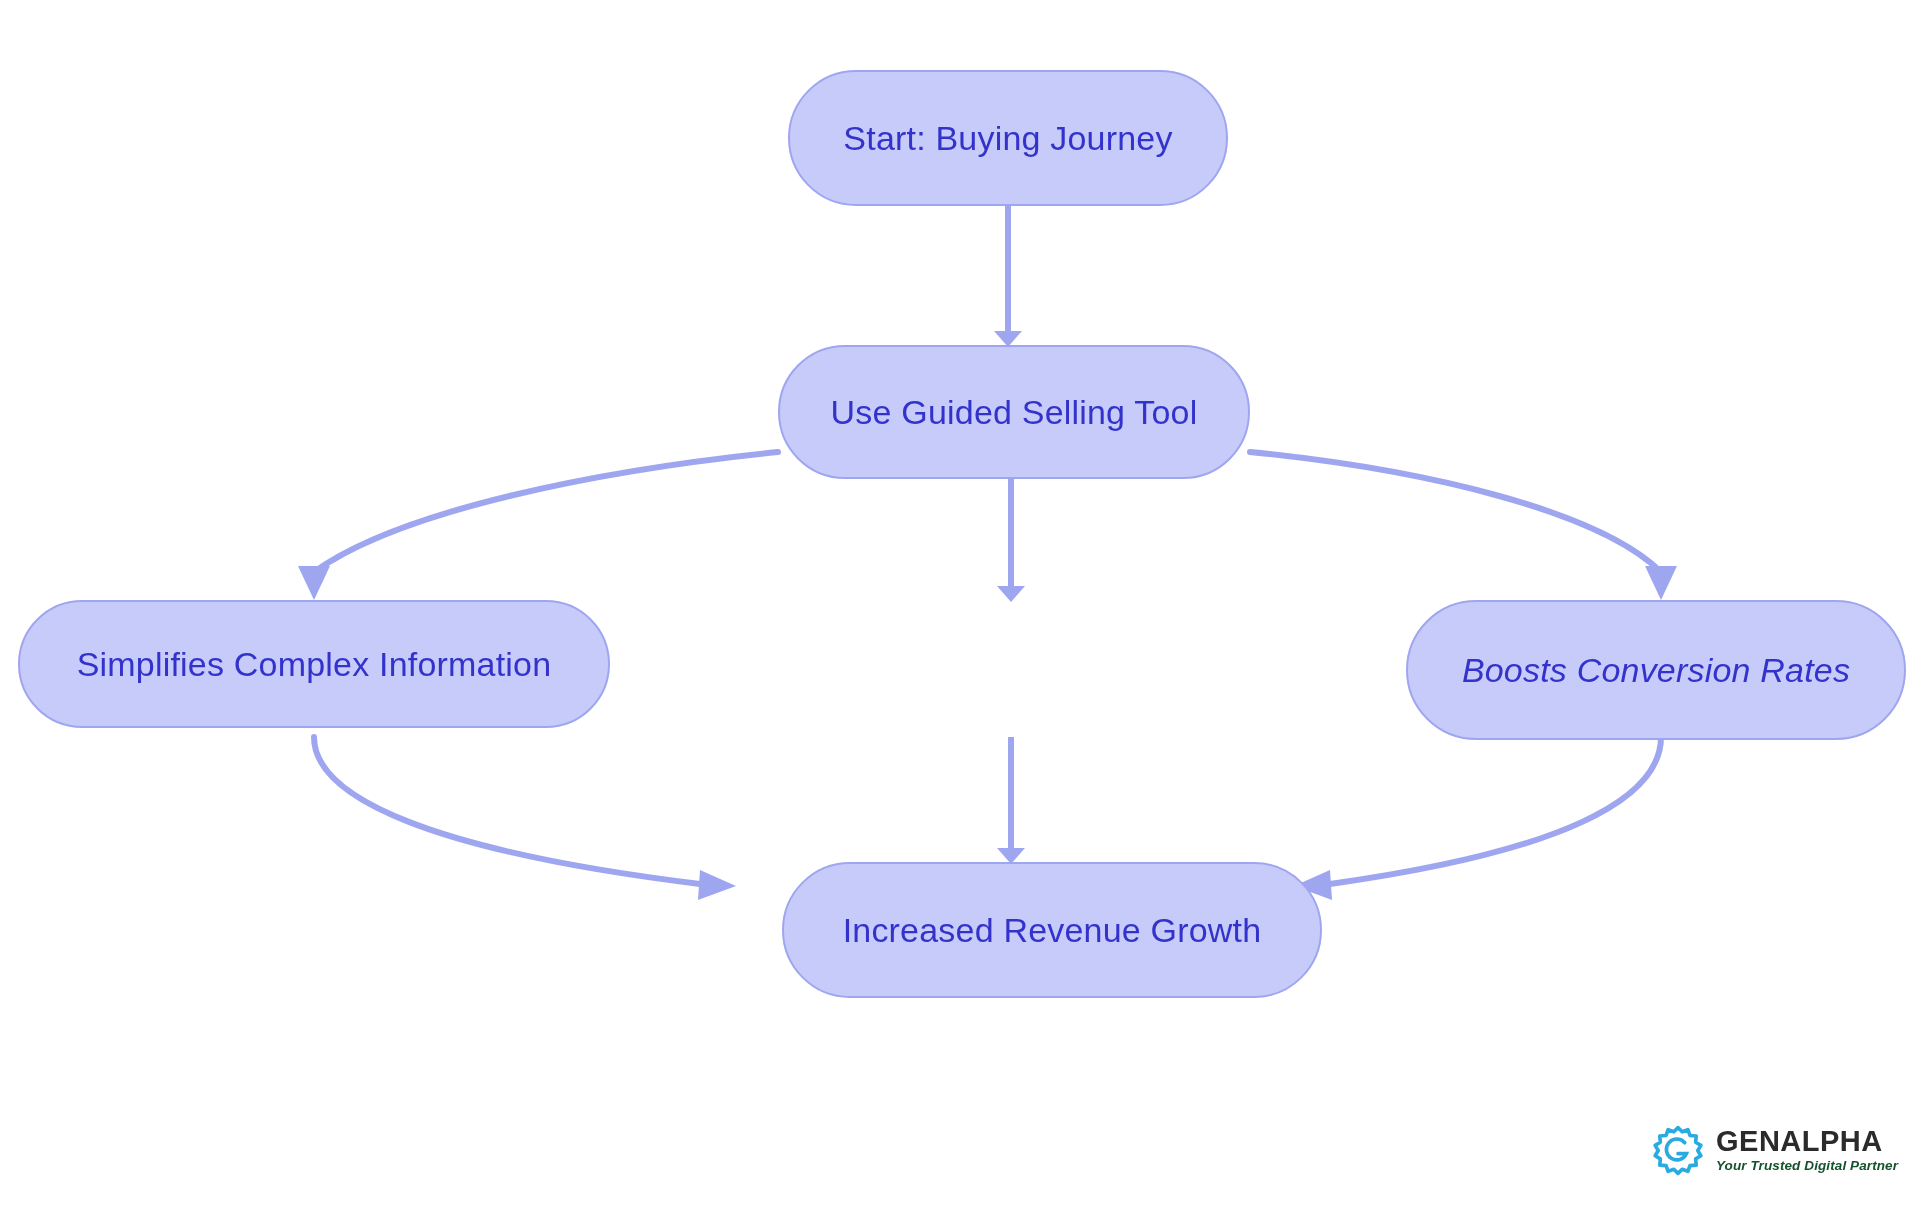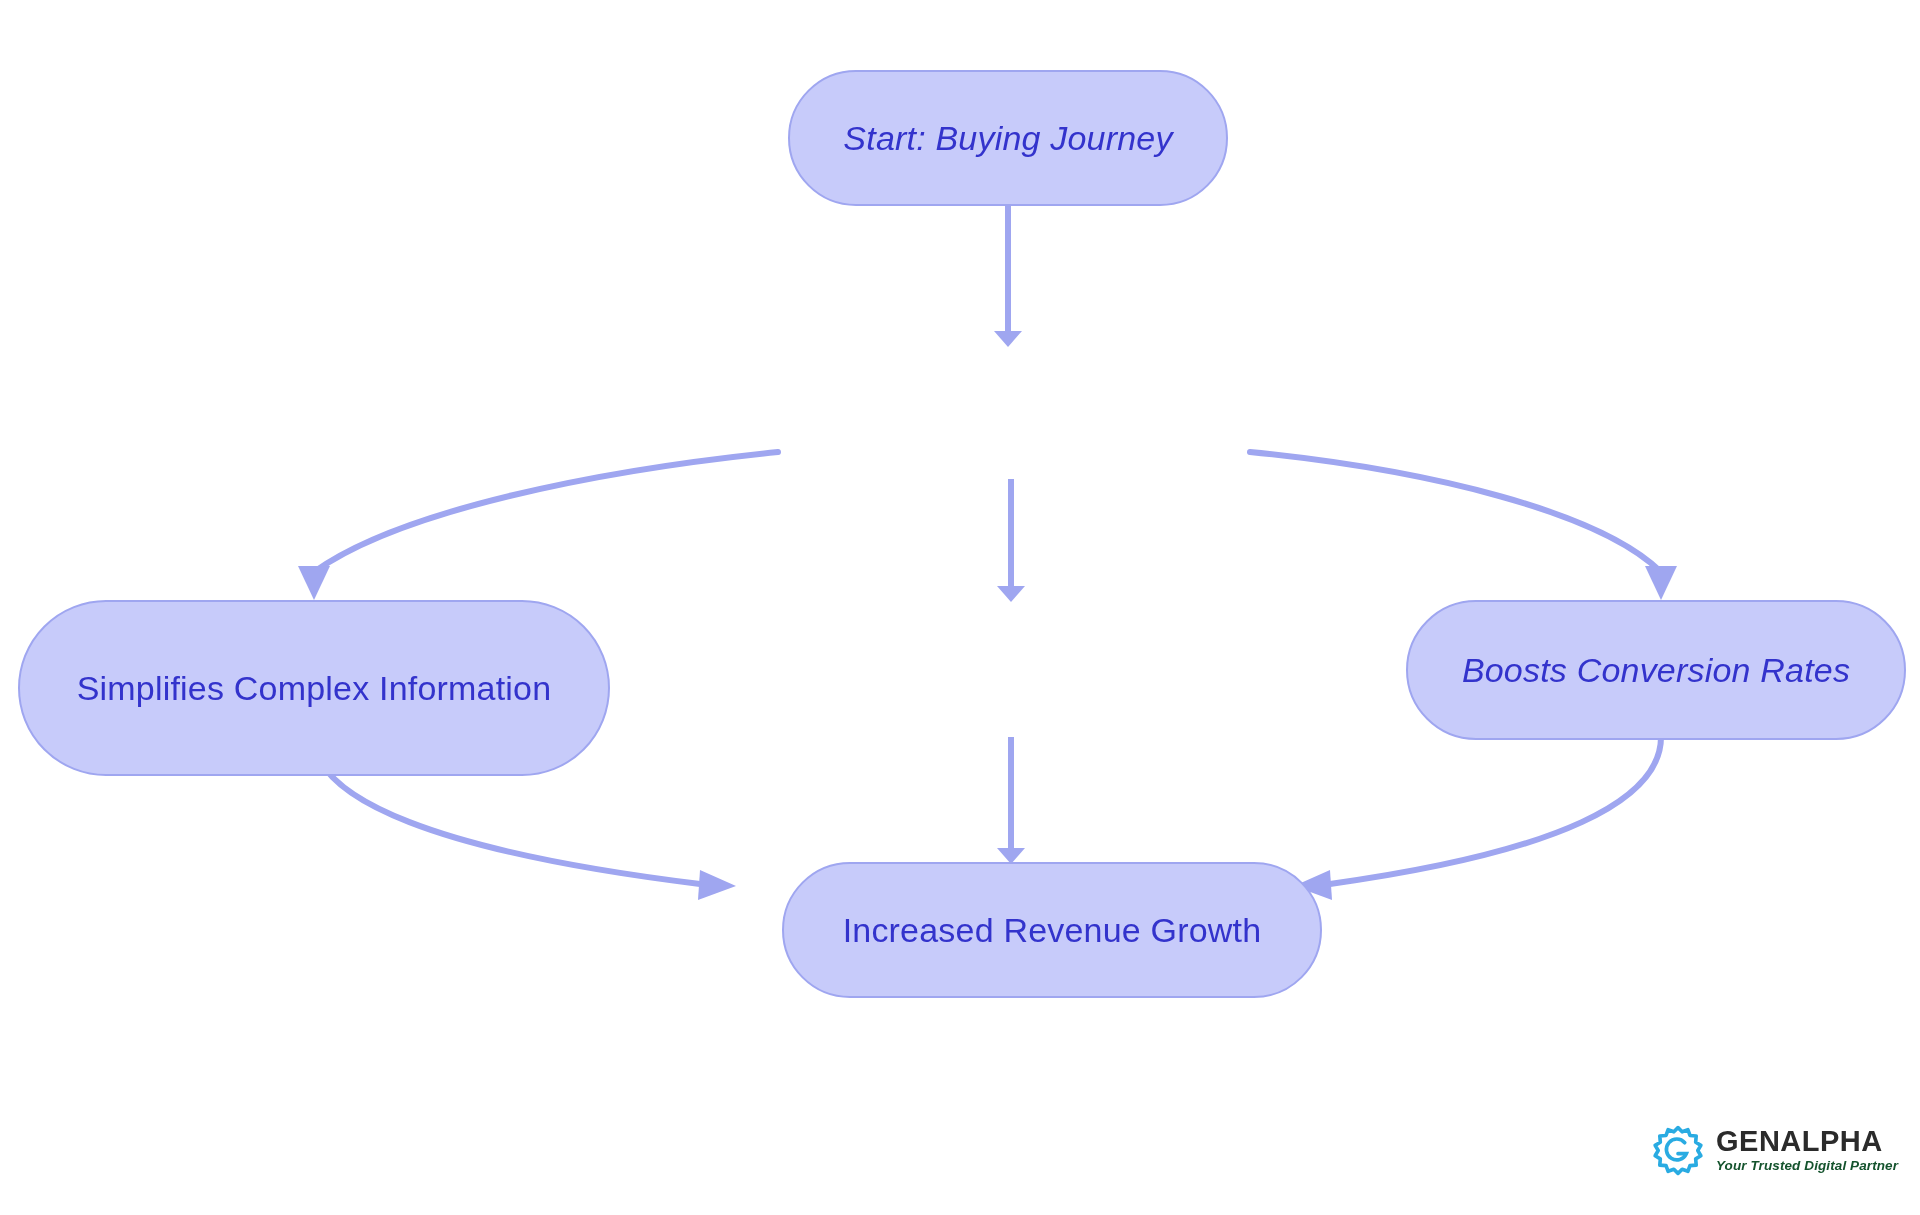--- a/index.html
+++ b/index.html
@@ -35,23 +35,23 @@
     align-items: center;
     justify-content: center;
     color: #3333cc;
     font-family: "Liberation Sans", sans-serif;
     font-size: 34px;
     font-weight: 400;
     letter-spacing: 0.2px;
     white-space: nowrap;
     z-index: 2;
   }
-  #node-start      { left: 788px;  top: 70px;  width: 440px; height: 136px; font-style: italic; }
+  #node-start      { left: 788px;  top: 70px;  width: 440px; height: 136px; }
   #node-tool       { left: 778px;  top: 345px; width: 472px; height: 134px; }
-  #node-simplifies { left: 18px;   top: 600px; width: 592px; height: 176px; }
+  #node-simplifies { left: 18px;   top: 600px; width: 592px; height: 128px; }
   #node-improves   { left: 736px;  top: 600px; width: 550px; height: 136px; }
   #node-boosts     { left: 1406px; top: 600px; width: 500px; height: 140px; font-style: italic; }
   #node-revenue    { left: 782px;  top: 862px; width: 540px; height: 136px; }
 
   #logo {
     position: absolute;
     left: 1652px;
     top: 1124px;
     display: flex;
     align-items: center;
@@ -122,20 +122,21 @@
     </g>
 
     <g>
       <path d="M 1661 737 C 1661 800, 1560 852, 1330 884" fill="none" stroke="#9fa6f0" stroke-width="6" stroke-linecap="round"></path>
       <path d="M 1330 870 L 1294 886 L 1332 900 Z" fill="#9fa6f0"></path>
     </g>
   </svg>
 
   <div class="node" id="node-start">Start: Buying Journey</div>
 
+  <div class="node" id="node-tool">Use Guided Selling Tool</div>
 
   <div class="node" id="node-simplifies">Simplifies Complex Information</div>
 
 
   <div class="node" id="node-boosts">Boosts Conversion Rates</div>
 
   <div class="node" id="node-revenue">Increased Revenue Growth</div>
 
   <div id="logo">
     <svg id="logo-mark" viewBox="0 0 100 100" xmlns="http://www.w3.org/2000/svg">

